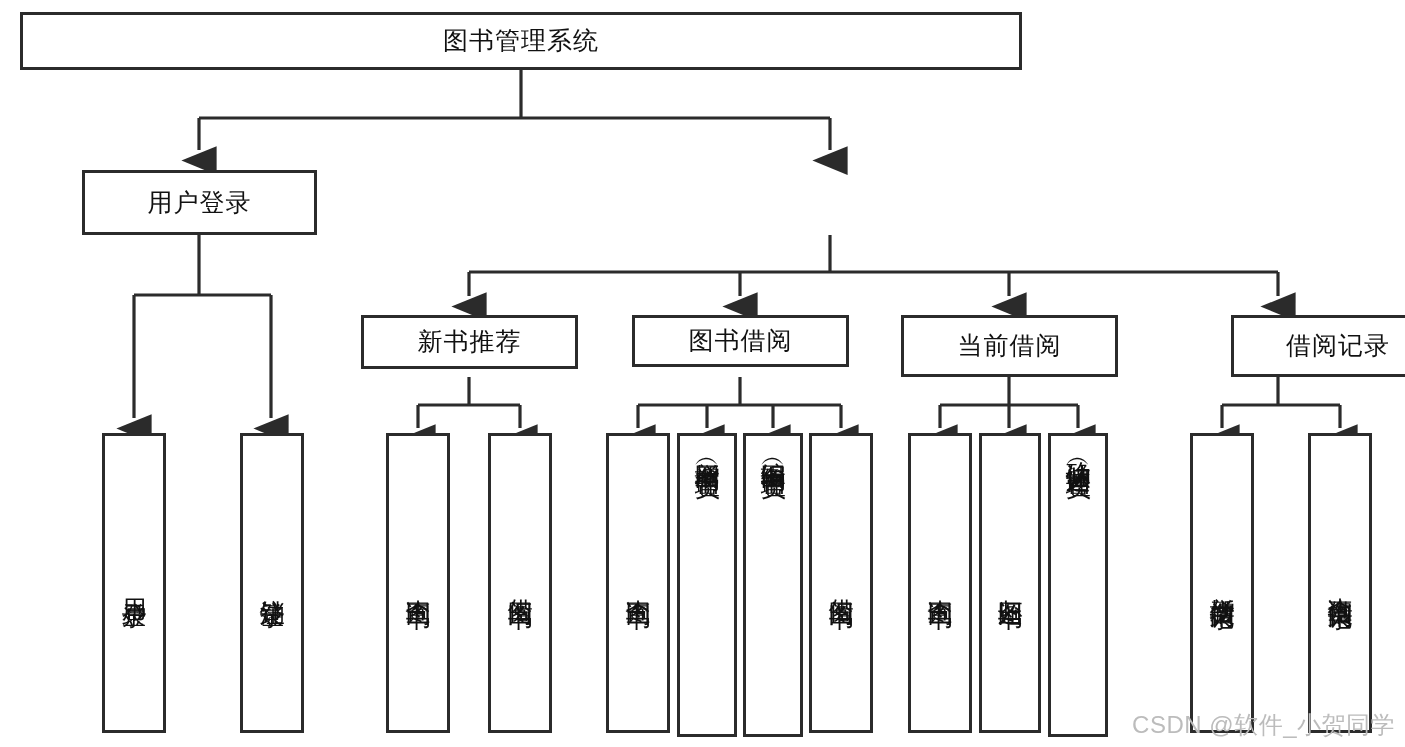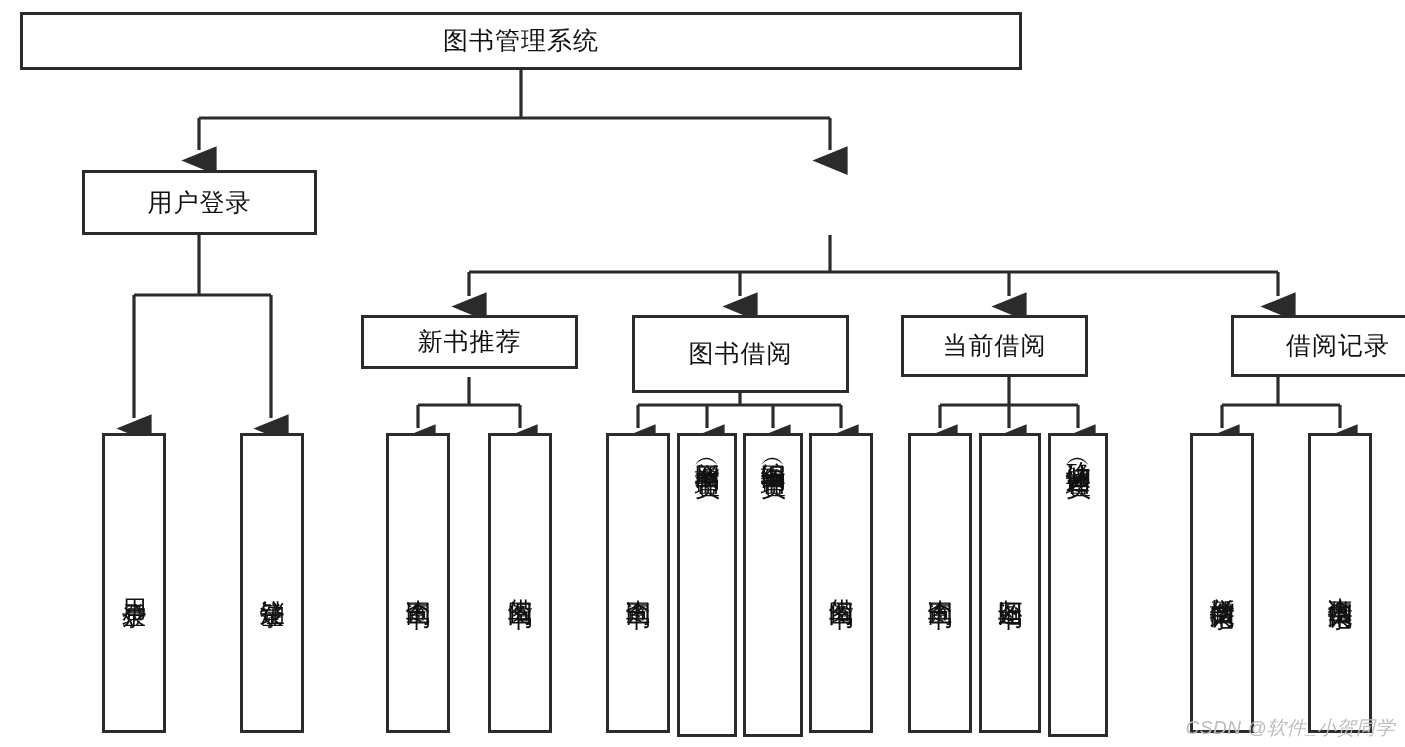--- a/index.html
+++ b/index.html
@@ -53,25 +53,24 @@
   .node.vert.leaf-mid {
     justify-content: center;
   }
   .node.vert.leaf-top {
     justify-content: flex-start;
   }
   .watermark {
     position: absolute;
     right: 10px;
     bottom: 6px;
-    font-size: 19px;
+    font-size: 24px;
     color: #bcbcbc;
     letter-spacing: 0.5px;
     white-space: nowrap;
-    font-style: italic;
   }
 </style>
 </head>
 <body>
 
 <div id="canvas">
 
   <svg id="wires" viewBox="0 0 1405 747" xmlns="http://www.w3.org/2000/svg">
     <defs>
       <marker id="arr" markerWidth="9" markerHeight="11" refX="1.2" refY="5.5" orient="auto" markerUnits="strokeWidth">
@@ -126,24 +125,24 @@
     <span>图书管理系统</span>
   </div>
 
   <div class="node horiz" style="left:82px; top:170px; width:235px; height:65px;">
     <span>用户登录</span>
   </div>
 
   <div class="node horiz" style="left:361px; top:315px; width:217px; height:54px;">
     <span>新书推荐</span>
   </div>
-  <div class="node horiz" style="left:632px; top:315px; width:217px; height:78px;">
+  <div class="node horiz" style="left:632px; top:315px; width:217px; height:52px;">
     <span>图书借阅</span>
   </div>
-  <div class="node horiz" style="left:901px; top:315px; width:187px; height:62px;">
+  <div class="node horiz" style="left:901px; top:315px; width:217px; height:62px;">
     <span>当前借阅</span>
   </div>
   <div class="node horiz" style="left:1231px; top:315px; width:214px; height:62px;">
     <span>借阅记录</span>
   </div>
 
   <div class="node vert leaf-mid" style="left:102px; top:433px; width:64px; height:300px;">
     <span>用户登录</span>
   </div>
   <div class="node vert leaf-mid" style="left:240px; top:433px; width:64px; height:300px;">

